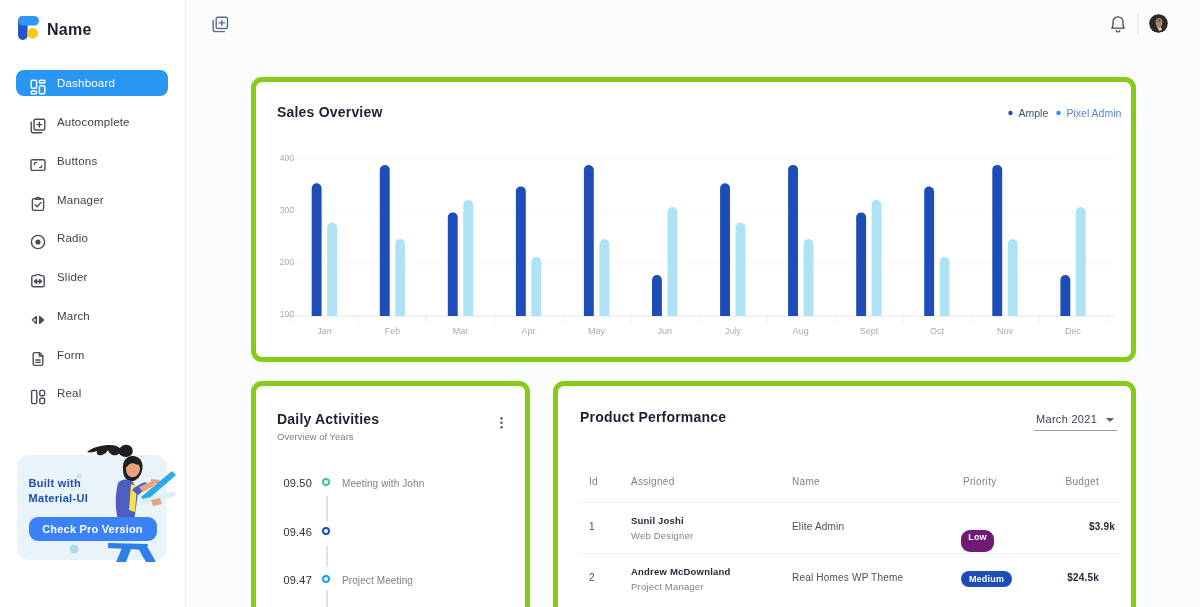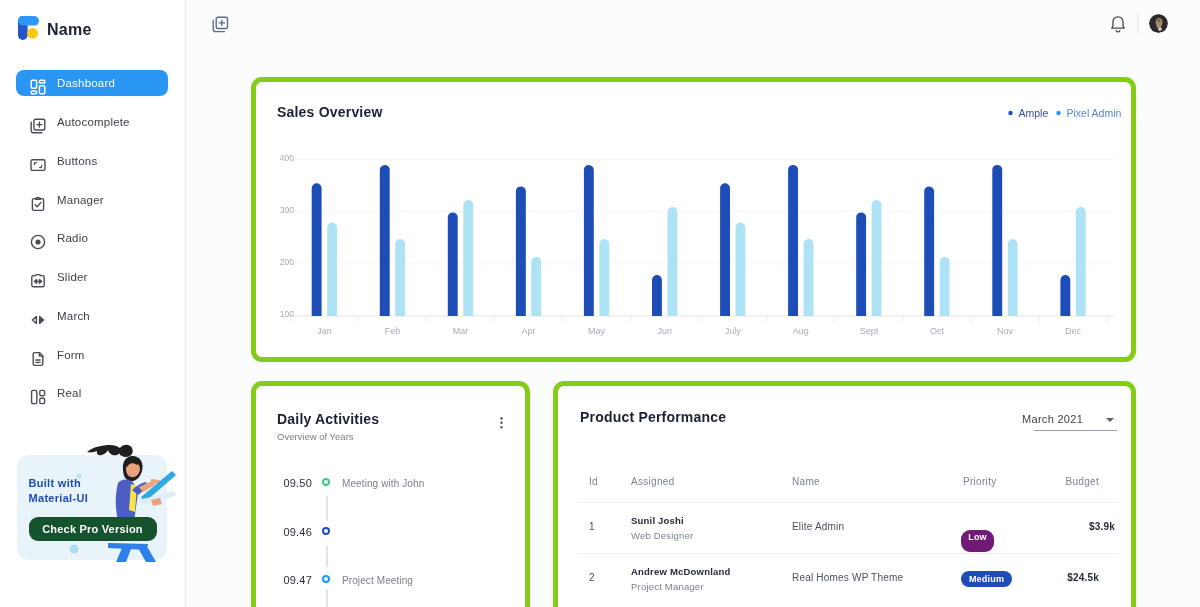--- a/index.html
+++ b/index.html
@@ -11,21 +11,21 @@
 #sidedivider{position:absolute;left:185px;top:0;width:1px;height:607px;background:#e8eaef}
 #logo{position:absolute;left:18px;top:16px}
 #logotext{position:absolute;left:47px;top:20.5px;font-size:16px;font-weight:700;color:#1b2030;letter-spacing:.3px}
 .nav{position:absolute;left:16px;width:152px;height:26px;border-radius:8px;color:#3d414b}
 .nav .ico{position:absolute;left:14px;top:9px;width:16px;height:16px}
 .nav .lbl{position:absolute;left:41px;top:50%;transform:translateY(-50%);font-size:11.5px;font-weight:500;letter-spacing:.2px}
 .nav.active{background:#2a96f3;color:#fff}
 
 #promo{position:absolute;left:17px;top:455px;width:150px;height:105px;border-radius:12px;background:#e9f3fa}
 #promo .t{position:absolute;left:11.5px;top:21px;font-size:11px;font-weight:700;color:#1e4db7;line-height:15px;letter-spacing:.3px}
-#probtn{position:absolute;left:28.5px;top:517px;width:128px;height:24px;border-radius:9px;background:#14532d;color:#fff;font-size:11px;font-weight:700;text-align:center;line-height:24px;z-index:5;letter-spacing:.2px}
+#probtn{position:absolute;left:28.5px;top:517px;width:128px;height:24px;border-radius:9px;background:#3b82f6;color:#fff;font-size:11px;font-weight:700;text-align:center;line-height:24px;z-index:5;letter-spacing:.2px}
 #girl{position:absolute;left:80px;top:438px;z-index:4}
 
 #hicon{position:absolute;left:212px;top:16px}
 #bell{position:absolute;left:1111px;top:15px}
 #hdrdiv{position:absolute;left:1137px;top:13px;width:2px;height:21px;background:#ededf2;border-radius:1px}
 #avatar{position:absolute;left:1149px;top:14px;width:19px;height:19px;border-radius:50%;overflow:hidden}
 
 .card{position:absolute;background:#fff;border:5px solid #84cc16;border-radius:11px;box-shadow:0 1px 4px rgba(20,30,60,.04)}
 #chartcard{left:251px;top:77px;width:885px;height:285px}
 #dailycard{left:251px;top:381px;width:279px;height:280px}
@@ -227,21 +227,21 @@
   <div class="dcirc" style="left:66px;top:140.5px;border-color:#1e4db7"></div>
   <div class="dline" style="top:160px;height:21px"></div>
   <div class="dtime" style="left:16px;top:188px">09.47</div>
   <div class="dcirc" style="left:66px;top:189px;border-color:#1a9bfc"></div>
   <div class="dtext" style="top:188px">Project Meeting</div>
   <div class="dline" style="top:204px;height:26px"></div>
 </div>
 
 <div class="card" id="prodcard">
   <div class="ctitle" style="left:22px;top:23px">Product Performance</div>
-  <div class="abs" style="left:464px;top:26.5px;font-size:11px;color:#3a3f4e;letter-spacing:.3px">March 2021</div>
+  <div class="abs" style="left:478px;top:26.5px;font-size:11px;color:#3a3f4e;letter-spacing:.3px">March 2021</div>
   <svg class="abs" style="left:547px;top:31px" width="10" height="6">
       <path d="M1,1 L5,5 L9,1Z" fill="#5a5f6b"></path>
     </svg>
   <div class="abs" style="left:476px;top:44px;width:83px;height:1px;background:#949db2"></div>
   <div class="th" style="left:31px;top:90px">Id</div>
   <div class="th" style="left:73px;top:90px">Assigned</div>
   <div class="th" style="left:234px;top:90px">Name</div>
   <div class="th" style="left:405px;top:90px">Priority</div>
   <div class="th" style="right:32px;top:90px">Budget</div>
   <div class="tdiv" style="top:116px"></div>

